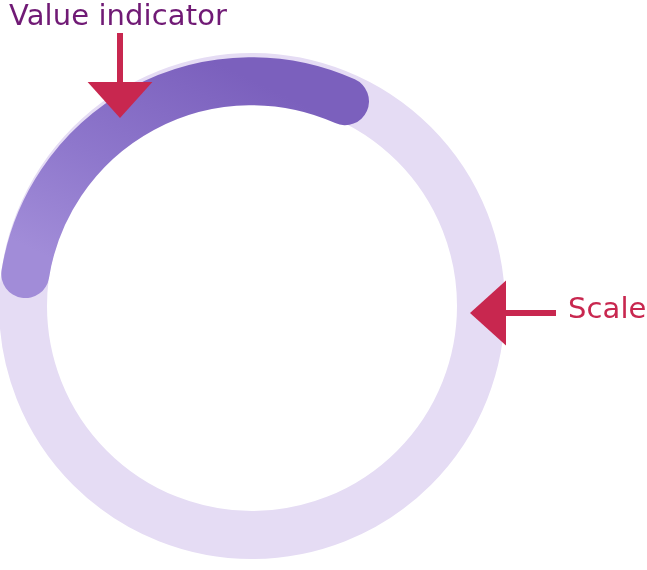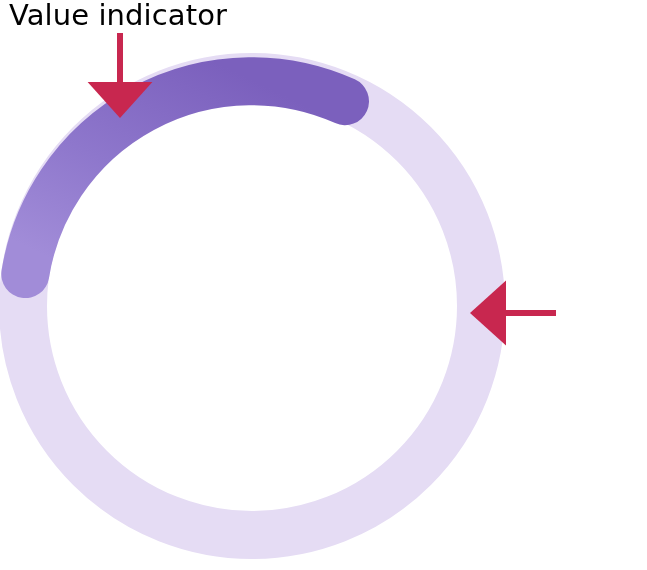--- a/index.html
+++ b/index.html
@@ -66,16 +66,17 @@
     <circle cx="252" cy="306" r="229" fill="none" stroke="#e5dcf4" stroke-width="48"></circle>
 
     <path d="M 25.3 274.1
              A 229 229 0 0 1 345.0 101.2" fill="none" stroke="url(#valueGrad)" stroke-width="48" stroke-linecap="round"></path>
 
     <line x1="120" y1="33" x2="120" y2="88" stroke="#c8274f" stroke-width="6" marker-end="url(#arrowDown)"></line>
 
     <line x1="556" y1="313" x2="500" y2="313" stroke="#c8274f" stroke-width="6" marker-end="url(#arrowLeft)"></line>
   </svg>
 
-  <div class="annot-label" id="value-indicator-label" style="color:#000000;">Value indicator</div>
+  <div class="annot-label" id="value-indicator-label" style="color:#701a75;">Value indicator</div>
 
+  <div class="annot-label" id="scale-label" style="color:#c8274f;">Scale</div>
 
 </div>
 
 </body></html>

